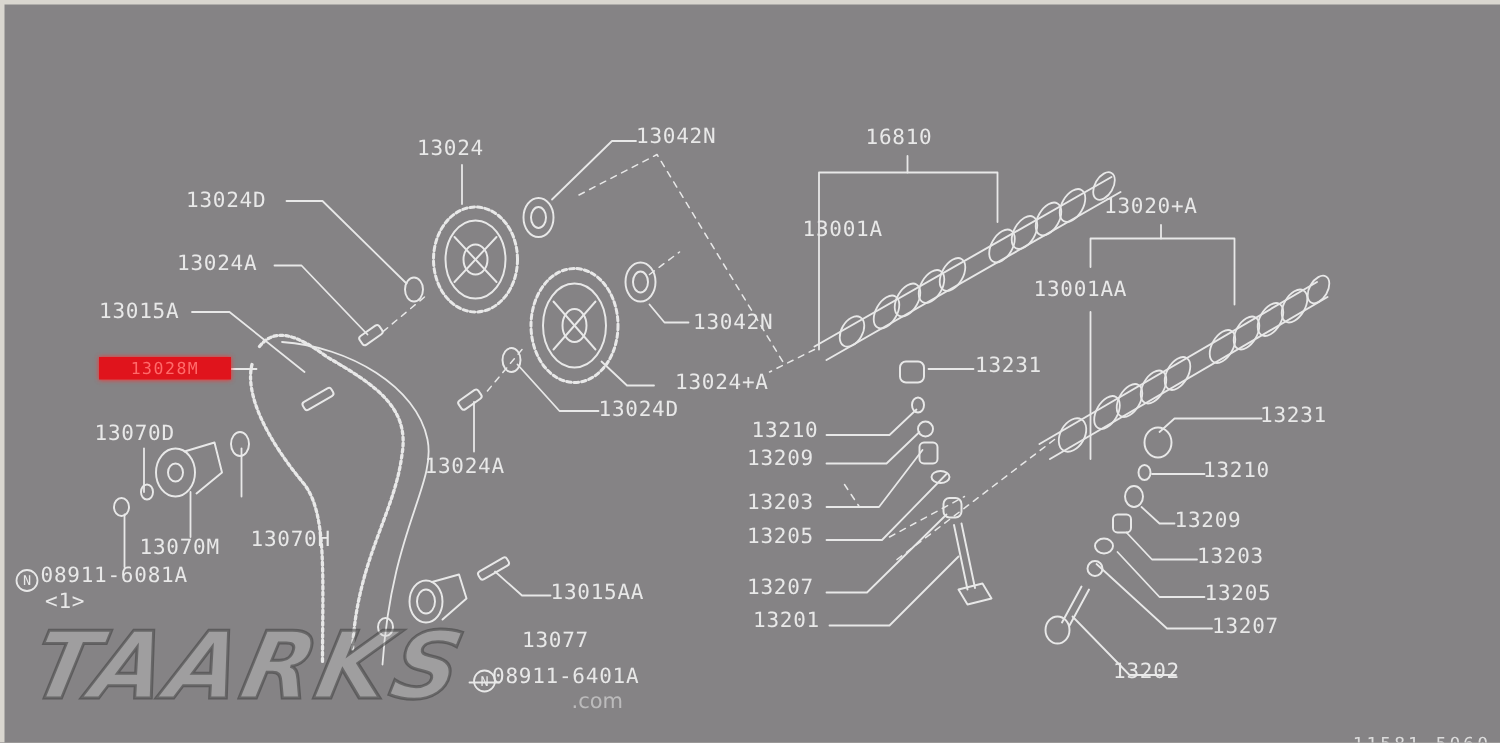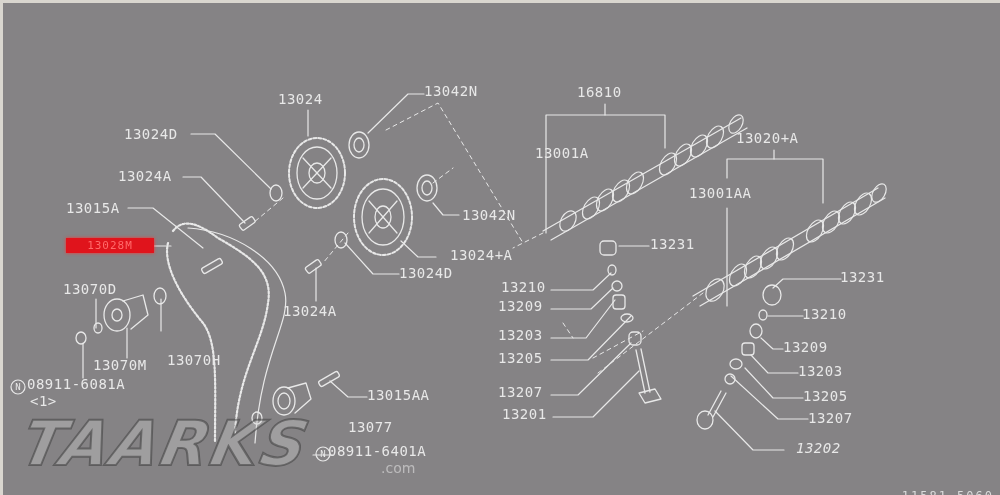--- a/index.html
+++ b/index.html
@@ -221,21 +221,21 @@
       <div class="lbl" style="left: 495px; top: 324px;">13203</div>
       <div class="lbl" style="left: 495px; top: 347px;">13205</div>
       <div class="lbl" style="left: 495px; top: 381px;">13207</div>
       <div class="lbl" style="left: 499px; top: 403px;">13201</div>
       <div class="lbl" style="left: 837px; top: 266px;">13231</div>
       <div class="lbl" style="left: 799px; top: 303px;">13210</div>
       <div class="lbl" style="left: 780px; top: 336px;">13209</div>
       <div class="lbl" style="left: 795px; top: 360px;">13203</div>
       <div class="lbl" style="left: 800px; top: 385px;">13205</div>
       <div class="lbl" style="left: 805px; top: 407px;">13207</div>
-      <div class="lbl" style="left: 793px; top: 437px; font-style: italic;">13202</div>
+      <div class="lbl" style="left: 739px; top: 437px;">13202</div>
     </div>
 
   <div class="wm">
     <div class="wm-big">TAARKS</div>
     <div class="wm-com">.com</div>
   </div>
 
   <div class="figno">11581 5060</div>
 </div>
 

